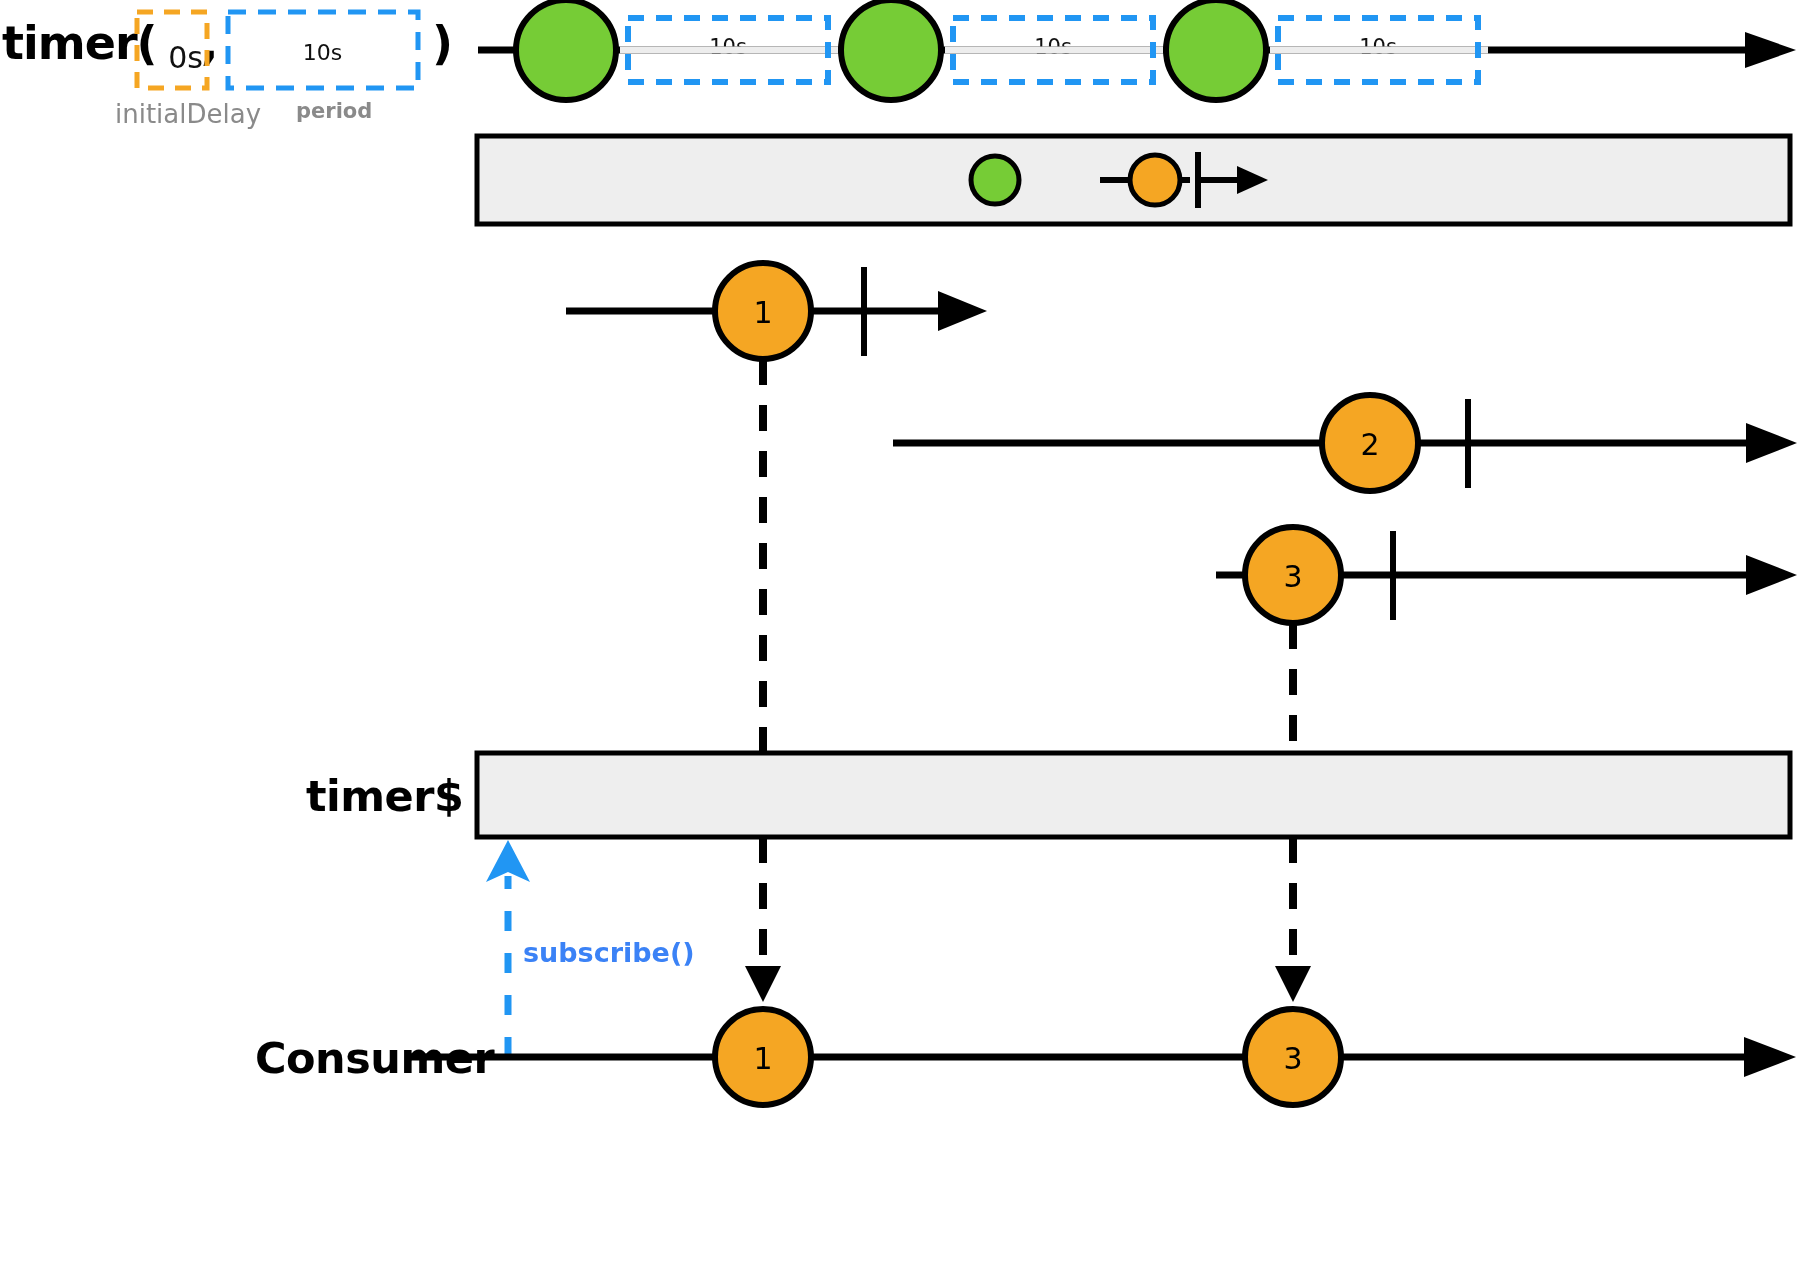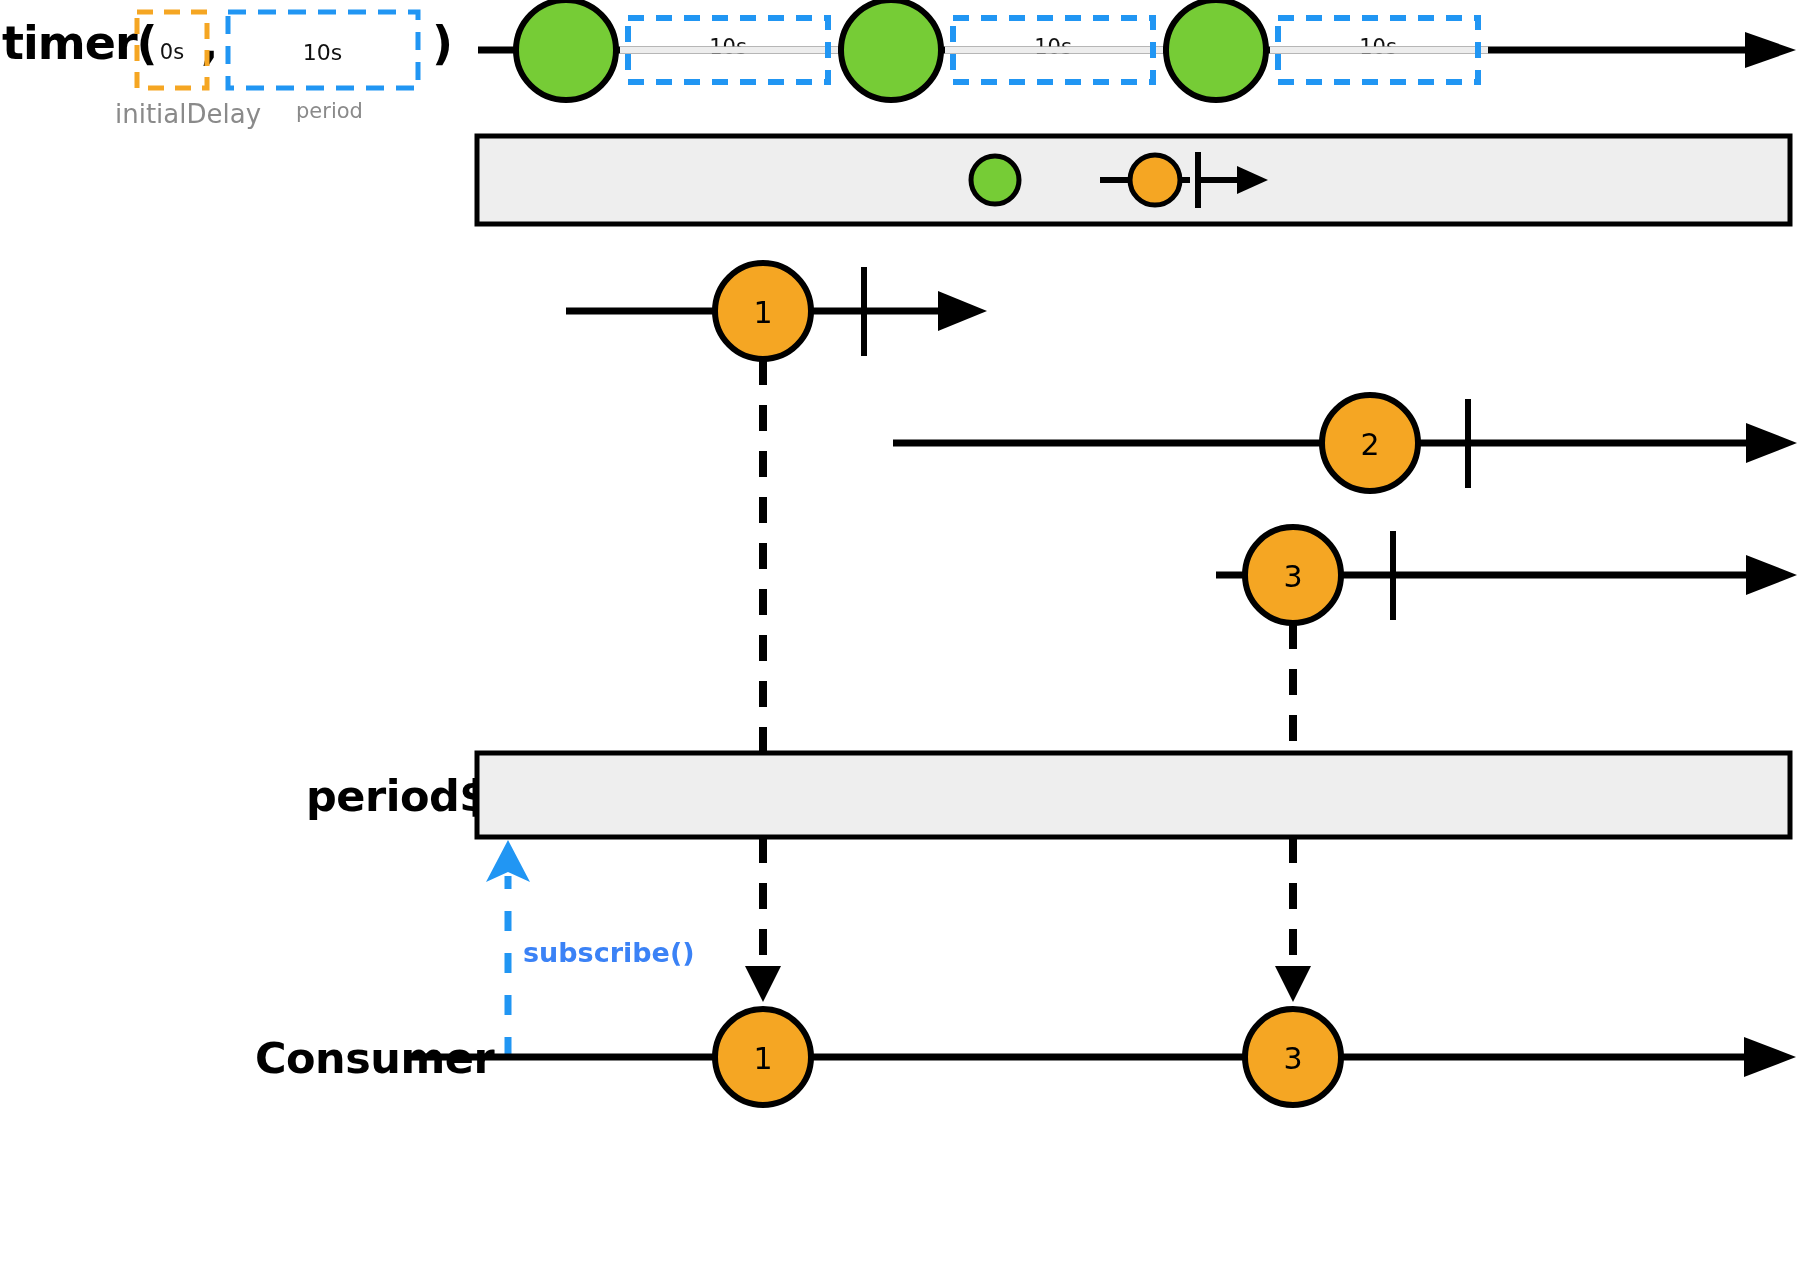--- a/index.html
+++ b/index.html
@@ -12,40 +12,40 @@
   .muted{color:#8a8a8a;}
   .blue{color:#3b82f6;}
 </style>
 </head>
 <body>
 
 <div class="stage">
 
   <div class="txt bold-label" style="left:2px;top:16px;font-size:46px;letter-spacing:-1px;">timer(</div>
 
-  <div class="txt" style="left:141px;top:40px;width:62px;text-align:center;font-size:21px;color:#111;">0s</div>
+  <div class="txt" style="left:141px;top:40px;width:62px;text-align:right;font-size:30px;color:#111;">0s</div>
 
   <div class="txt bold-label" style="left:201px;top:16px;font-size:46px;">,</div>
 
   <div class="txt" style="left:230px;top:40px;width:185px;text-align:center;font-size:22px;color:#111;">10s</div>
 
   <div class="txt bold-label" style="left:432px;top:16px;font-size:46px;">)</div>
 
   <div class="txt muted" style="left:115px;top:99px;font-size:26px;">initialDelay</div>
-  <div class="txt muted" style="left:296px;top:99px;font-size:21px;">period</div>
+  <div class="txt muted" style="left:296px;top:99px;font-size:21px;font-weight:bold;">period</div>
 
   <div class="txt" style="left:628px;top:35px;width:200px;text-align:center;font-size:21px;color:#111;">10s</div>
   <div class="txt" style="left:953px;top:35px;width:200px;text-align:center;font-size:21px;color:#111;">10s</div>
   <div class="txt" style="left:1278px;top:35px;width:200px;text-align:center;font-size:21px;color:#111;">10s</div>
 
   <div class="txt" style="left:741px;top:154px;font-size:42px;color:#000;">switchMap(</div>
   <div class="txt" style="left:1027px;top:156px;font-size:40px;color:#000;">=&gt;</div>
   <div class="txt" style="left:1283px;top:154px;font-size:42px;color:#000;">)</div>
 
-  <div class="txt bold-label" style="left:306px;top:771px;font-size:43px;letter-spacing:-0.5px;">period$</div>
+  <div class="txt bold-label" style="left:306px;top:771px;font-size:43px;letter-spacing:-0.5px;">timer$</div>
 
   <div class="txt" style="left:477px;top:770px;width:1313px;text-align:center;font-size:42px;color:#000;">shareReplay(1)</div>
 
   <div class="txt blue" style="left:523px;top:937px;font-size:27px;font-weight:bold;">subscribe()</div>
 
   <div class="txt bold-label" style="left:255px;top:1033px;font-size:43px;letter-spacing:-0.5px;">Consumer</div>
 
   <svg class="layer" viewBox="0 0 1801 1273" xmlns="http://www.w3.org/2000/svg">
     <defs>
       <marker id="ah" markerWidth="10" markerHeight="10" refX="1" refY="4" orient="auto" markerUnits="strokeWidth">

